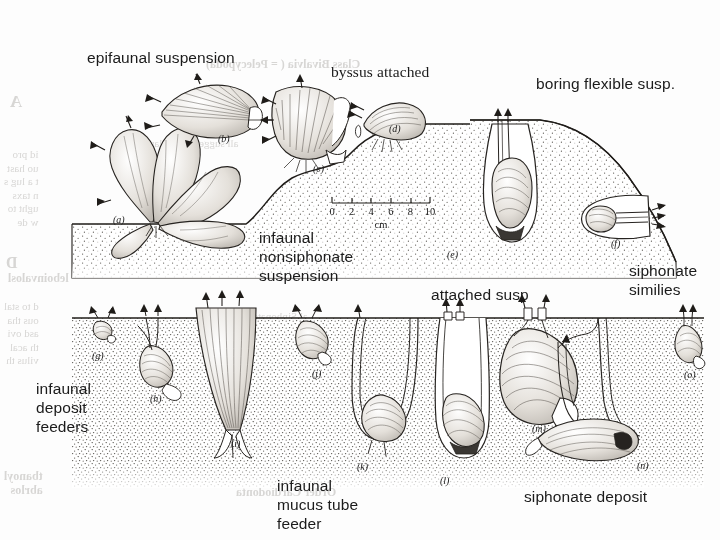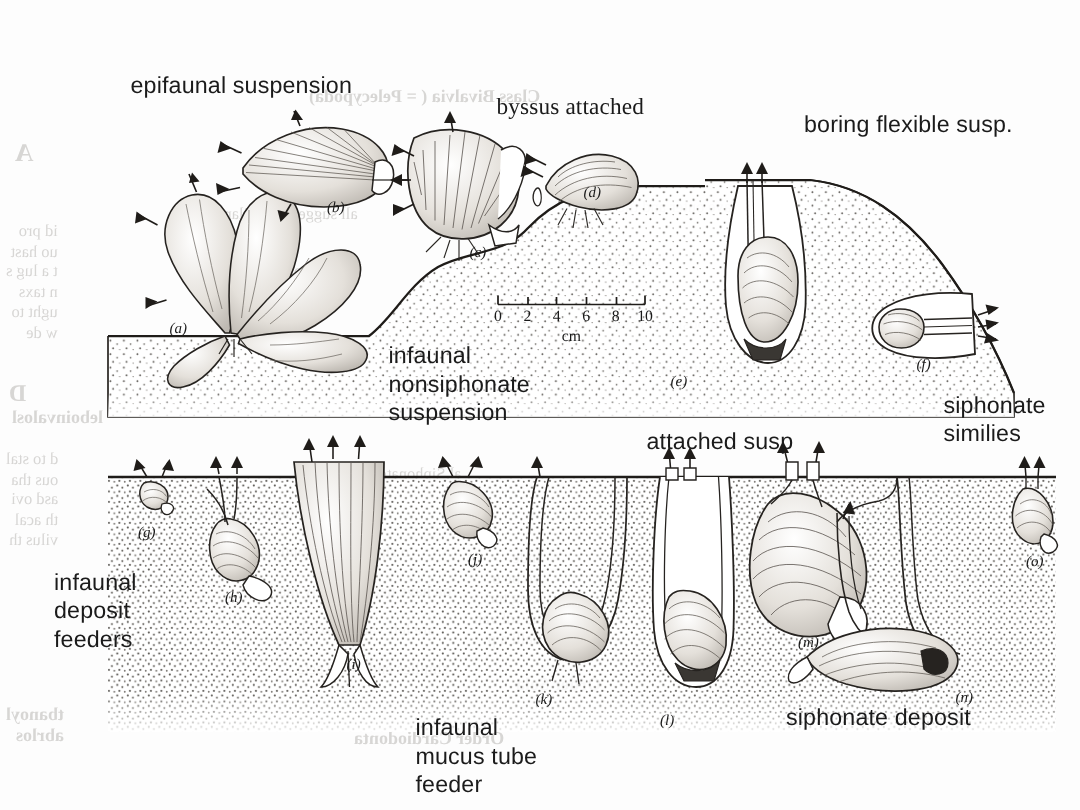--- a/index.html
+++ b/index.html
@@ -561,21 +561,21 @@
 suspension</div>
       <div class="lbl" style="left: 629px; top: 261px;">siphonate
 similies</div>
       <div class="lbl" style="left: 431px; top: 285px;">attached susp</div>
       <div class="lbl" style="left: 36px; top: 379px;">infaunal
 deposit
 feeders</div>
       <div class="lbl" style="left: 277px; top: 476px;">infaunal
 mucus tube
 feeder</div>
-      <div class="lbl" style="left: 524px; top: 469px;">siphonate deposit</div>
+      <div class="lbl" style="left: 524px; top: 487px;">siphonate deposit</div>
     </div>
   <div id="plate-layer">
       <div class="plate" style="left: 113px; top: 214px;">(a)</div>
       <div class="plate" style="left: 218px; top: 133px;">(b)</div>
       <div class="plate" style="left: 313px; top: 163px;">(c)</div>
       <div class="plate" style="left: 389px; top: 123px;">(d)</div>
       <div class="plate" style="left: 447px; top: 249px;">(e)</div>
       <div class="plate" style="left: 611px; top: 238px;">(f)</div>
       <div class="plate" style="left: 92px; top: 350px;">(g)</div>
       <div class="plate" style="left: 150px; top: 393px;">(h)</div>

